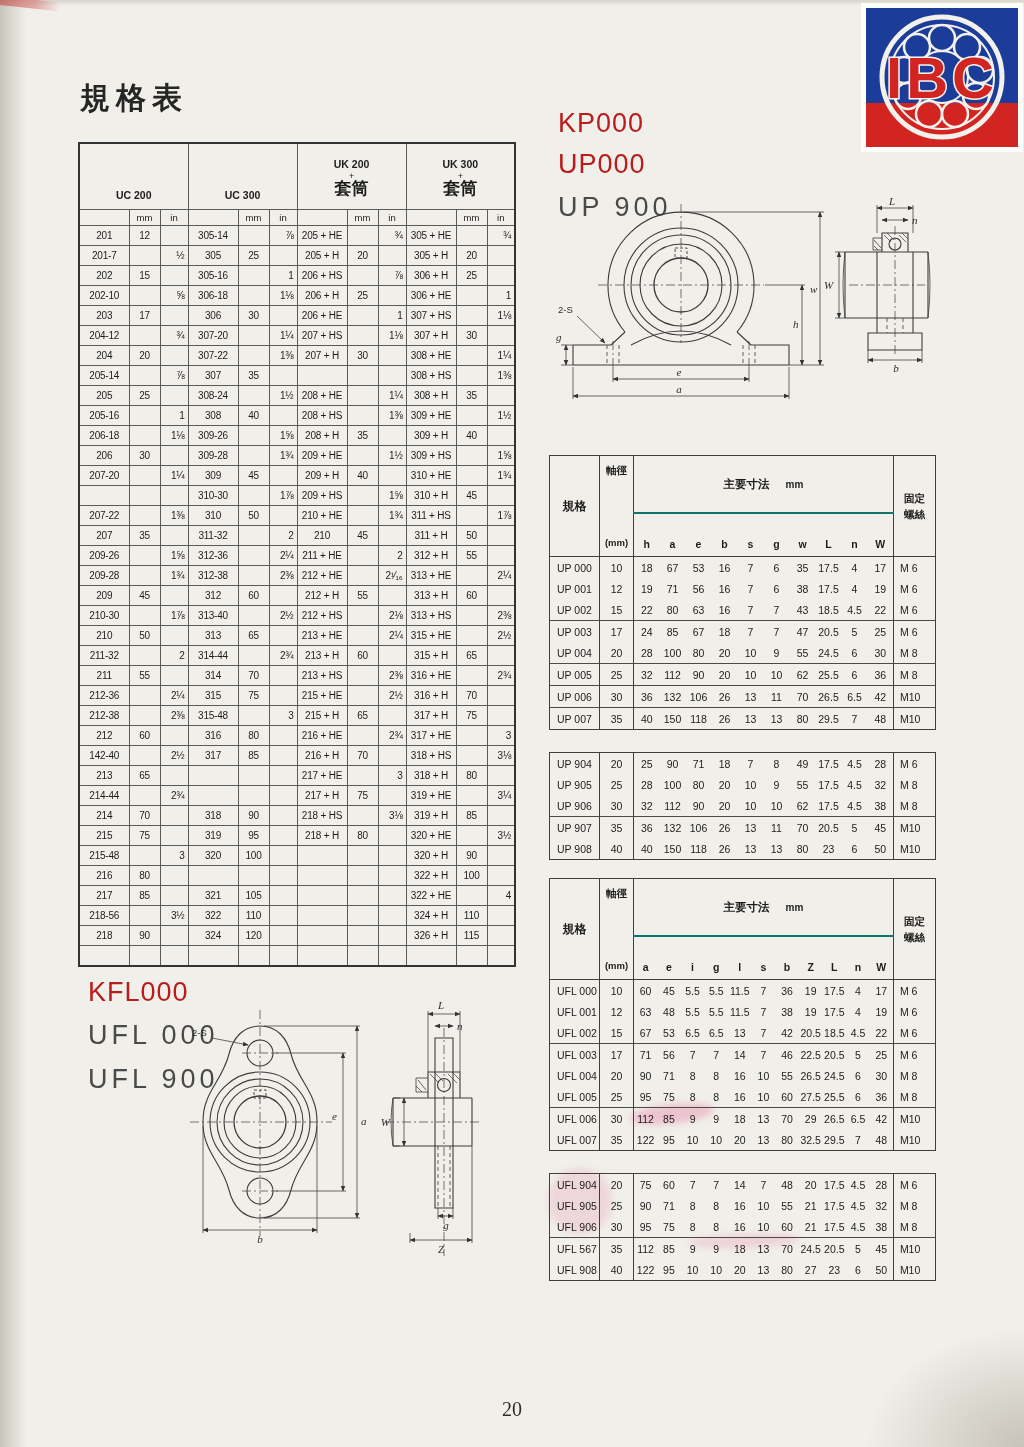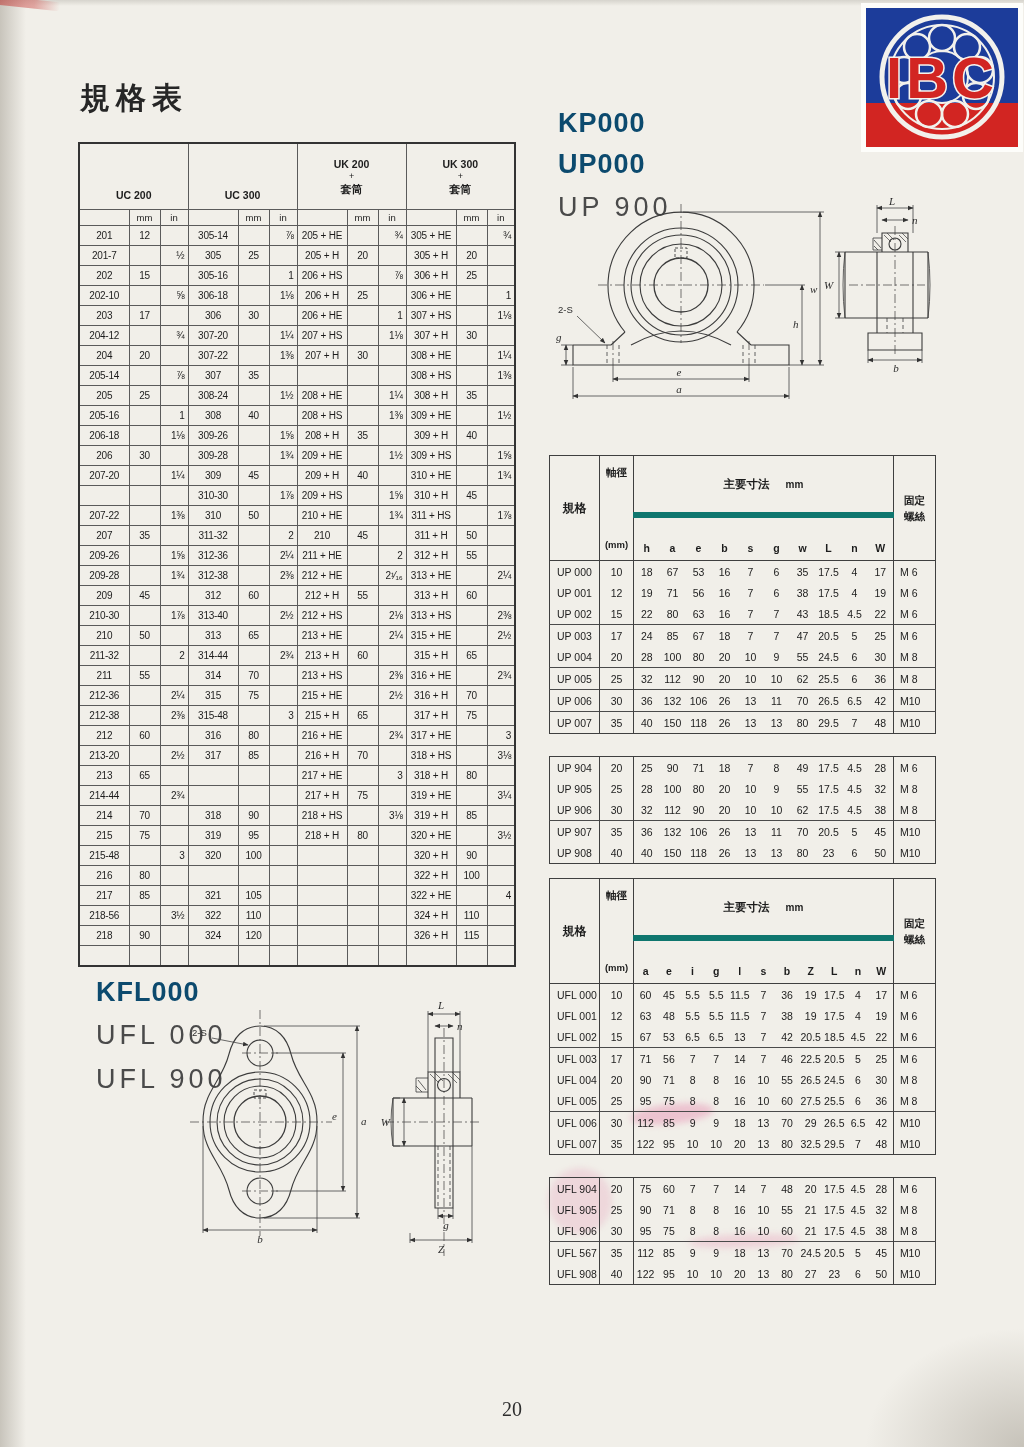--- a/index.html
+++ b/index.html
@@ -23,30 +23,30 @@
 
   
   .spec{position:absolute;left:78px;top:142px;width:436px;border-collapse:collapse;
         table-layout:fixed;border:2px solid #333;}
   .spec th,.spec td{border:1px solid #5a5a5a;color:#1c1c1c;padding:0 2px;
         overflow:hidden;white-space:nowrap;}
   .spec .grp th{height:58px;font-size:10.5px;font-weight:bold;vertical-align:bottom;padding-bottom:7px;}
   .spec .grp th.uk{vertical-align:middle;padding-bottom:0;}
   .grp .l1{line-height:13px;font-weight:bold;}
   .grp .l2{font-size:9px;line-height:11px;font-weight:normal;}
-  .grp .l3{font-size:11px;line-height:14px;}
+  .grp .l3{font-size:17px;line-height:14px;}
   .spec .units th{height:15px;font-size:9.5px;font-weight:normal;}
   .spec td{height:19px;font-size:10px;letter-spacing:-.2px;}
   .spec td.c0,.spec td.c1{text-align:center;}
   .spec td.c2{text-align:right;padding-right:3px;}
 
   
   .kp-labels{position:absolute;left:558px;top:103px;}
-  .kfl-labels{position:absolute;left:96px;top:972px;}
-  .hb{font-size:27px;font-weight:bold;color:#0c4a6e;letter-spacing:1px;line-height:41px;}
+  .kfl-labels{position:absolute;left:88px;top:972px;}
+  .hb{font-size:27px;font-weight:normal;color:#b91c1c;letter-spacing:1px;line-height:41px;}
   .hl{font-size:27px;font-weight:400;color:#4a4a4a;letter-spacing:4px;line-height:44px;}
 
   .logo{position:absolute;left:861px;top:3px;width:162px;height:149px;}
 
   .pillow-svg{position:absolute;left:553px;top:196px;}
   .flange-svg{position:absolute;left:160px;top:998px;}
   .dlab{font:italic 11px "Liberation Serif","DejaVu Serif",serif;fill:#2e2e2e;}
   .slab{font:9.5px "Liberation Sans",sans-serif;fill:#2e2e2e;}
 
   
@@ -57,21 +57,21 @@
   .dim th{font-weight:bold;color:#1c1c1c;padding:0;}
   .dim td{height:21px;font-size:10.5px;color:#1c1c1c;text-align:center;padding:0;
         white-space:nowrap;overflow:hidden;}
   .dim .cn{text-align:left;padding-left:7px;border-right:1.4px solid #3f3f3f;}
   .dim .cs{border-right:1.4px solid #3f3f3f;}
   .dim .cw{border-left:1.4px solid #3f3f3f;text-align:left;padding-left:6px;}
   .dim thead .spec-h{border-right:1.4px solid #3f3f3f;border-bottom:1.4px solid #3f3f3f;font-size:12px;}
   .dim thead .shaft-h{border-right:1.4px solid #3f3f3f;border-bottom:1.4px solid #3f3f3f;font-size:10.5px;}
   .dim thead .screw-h{border-left:1.4px solid #3f3f3f;border-bottom:1.4px solid #3f3f3f;
         font-size:10.5px;line-height:16px;}
-  .dim thead .dims-h{border-bottom:6px solid #0f766e;font-size:11.5px;height:56px;vertical-align:middle;}
+  .dim thead .dims-h{border-bottom:2px solid #0f766e;font-size:11.5px;height:56px;vertical-align:middle;}
   .dims-h .du{margin-left:16px;font-size:10px;}
   .shwrap{display:flex;flex-direction:column;justify-content:space-between;height:84px;padding:3px 0;}
   .shwrap .mmu{font-size:9.5px;}
   .letters th{height:36px;vertical-align:bottom;padding-bottom:6px;font-size:10.5px;
         border-bottom:1.4px solid #3f3f3f;}
   .dim tr.rule td{border-top:1px solid #4a4a4a;}
   .tgap{height:22px;}
 
   .pagenum{position:absolute;left:0;right:0;top:1398px;text-align:center;
         font-family:"Liberation Serif","DejaVu Serif",serif;font-size:20px;color:#2e2e2e;}
@@ -498,21 +498,21 @@
           <td class="c1">80</td>
           <td class="c2"></td>
           <td class="c0">216 + HE</td>
           <td class="c1"></td>
           <td class="c2">2¾</td>
           <td class="c0">317 + HE</td>
           <td class="c1"></td>
           <td class="c2">3</td>
         </tr>
         <tr>
-          <td class="c0">213-20</td>
+          <td class="c0">142-40</td>
           <td class="c1"></td>
           <td class="c2">2½</td>
           <td class="c0">317</td>
           <td class="c1">85</td>
           <td class="c2"></td>
           <td class="c0">216 + H</td>
           <td class="c1">70</td>
           <td class="c2"></td>
           <td class="c0">318 + HS</td>
           <td class="c1"></td>

